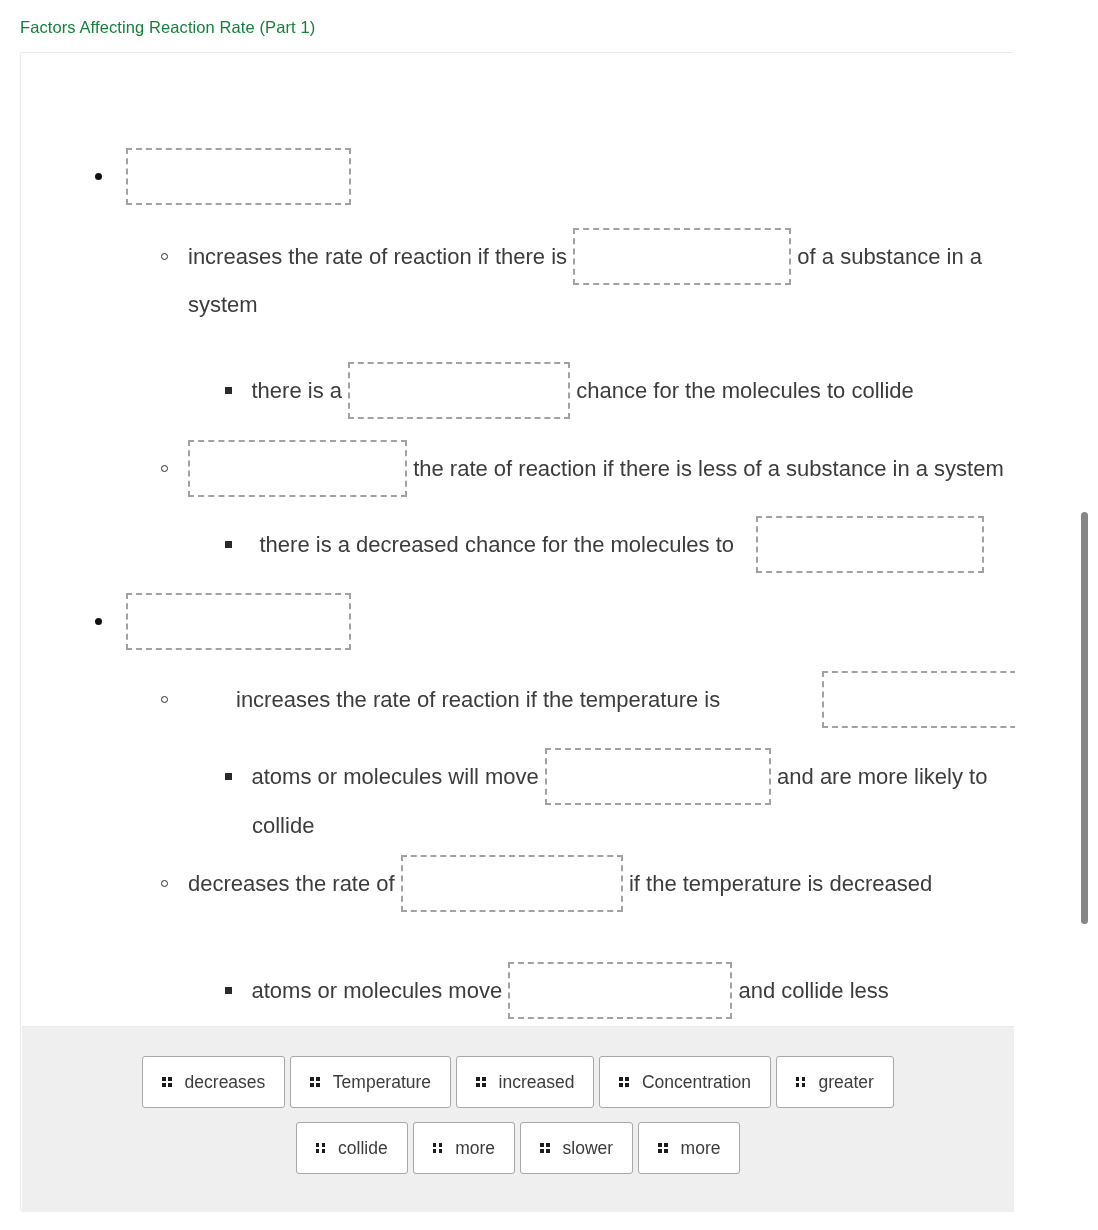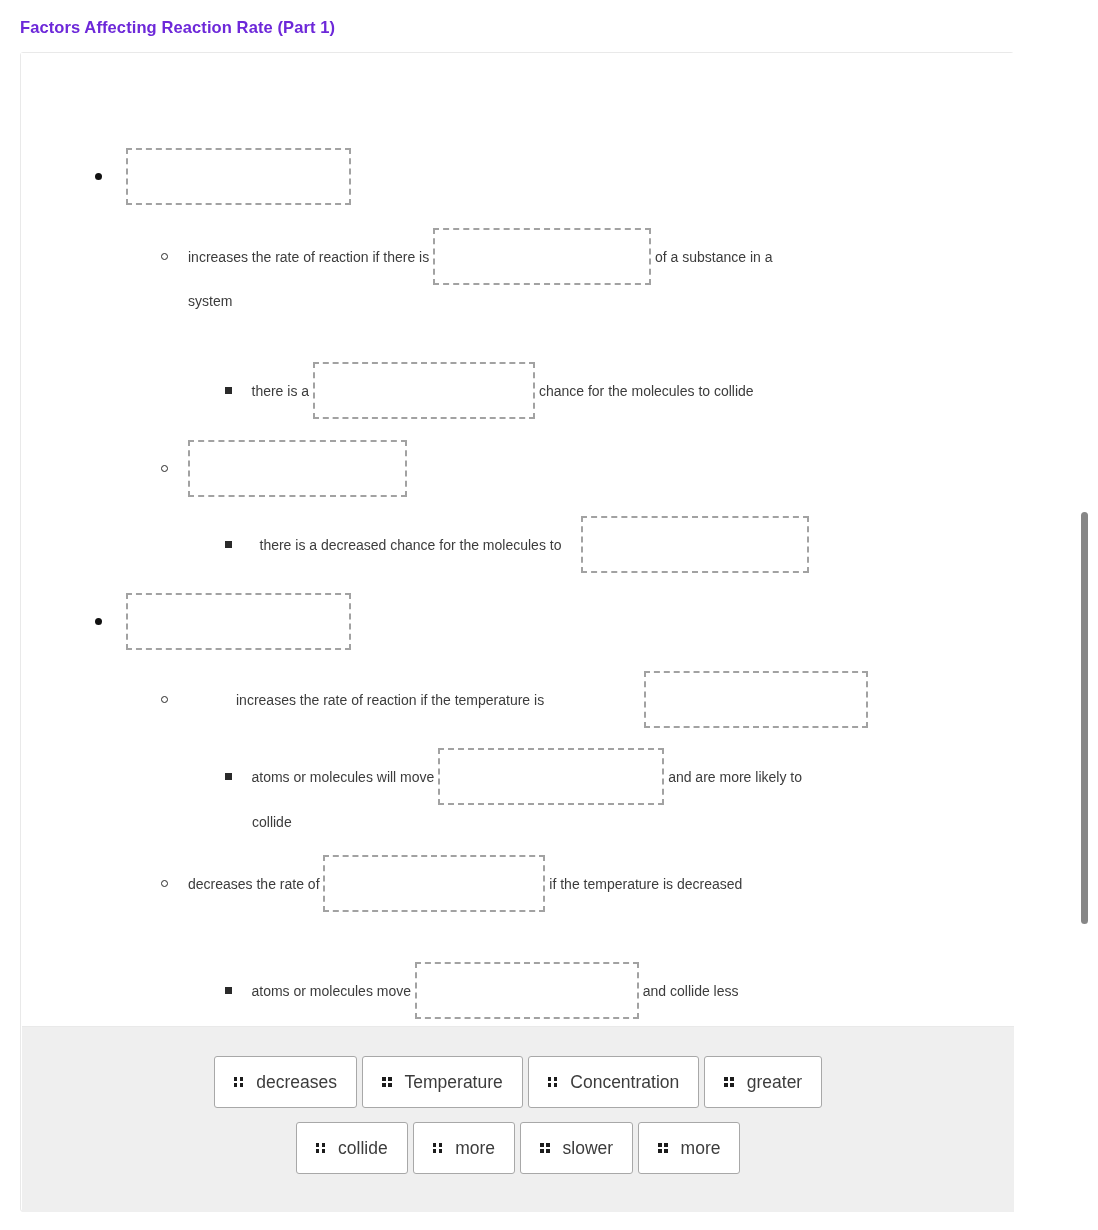--- a/index.html
+++ b/index.html
@@ -17,22 +17,22 @@
     position: relative;
     overflow: hidden;
   }
 
   
   .page-title {
     position: absolute;
     left: 20px;
     top: 18px;
     font-size: 16.5px;
-    font-weight: bold;
-    color: #6d28d9;
+    font-weight: normal;
+    color: #15803d;
     letter-spacing: 0.1px;
     white-space: nowrap;
   }
 
   
   .activity-card {
     position: absolute;
     left: 20px;
     top: 52px;
     width: 994px;
@@ -59,21 +59,21 @@
     left: 0;
     top: 0;
     width: 994px;
   }
 
   .line {
     position: absolute;
     display: flex;
     align-items: center;
     white-space: nowrap;
-    font-size: 14px;
+    font-size: 22px;
     line-height: 1;
     color: #3c3c3c;
   }
 
   
   .marker {
     display: inline-block;
     flex: 0 0 auto;
   }
   .marker-disc {
@@ -218,20 +218,21 @@
           <span>&nbsp;</span>
           <span class="dropzone" style="width: 222px;"></span>
           <span>&nbsp;</span>
           <span class="txt">chance for the molecules to collide</span>
           <span>&nbsp;</span>
         </div>
         <div class="line lvl2" style="top: 387px;">
           <span class="marker marker-circle"></span>
           <span class="dropzone" style="width: 219px;"></span>
           <span>&nbsp;</span>
+          <span class="txt">the rate of reaction if there is less of a substance in a system</span>
           <span>&nbsp;</span>
         </div>
         <div class="line lvl3" style="top: 463px; gap: 8px;">
           <span class="marker marker-square"></span>
           <span class="txt">there is a decreased chance for the molecules to</span>
           <span>&nbsp;</span>
           <span class="dropzone" style="width: 228px;"></span>
           <span>&nbsp;</span>
         </div>
         <div class="line lvl1" style="top: 540px;">
@@ -300,20 +301,29 @@
           </span>
           <span>Temperature</span>
         </div>
         <div class="tile">
           <span class="grip">
             <i></i>
             <i></i>
             <i></i>
             <i></i>
           </span>
+          <span>increased</span>
+        </div>
+        <div class="tile">
+          <span class="grip">
+            <i></i>
+            <i></i>
+            <i></i>
+            <i></i>
+          </span>
           <span>Concentration</span>
         </div>
         <div class="tile">
           <span class="grip">
             <i></i>
             <i></i>
             <i></i>
             <i></i>
           </span>
           <span>greater</span>

